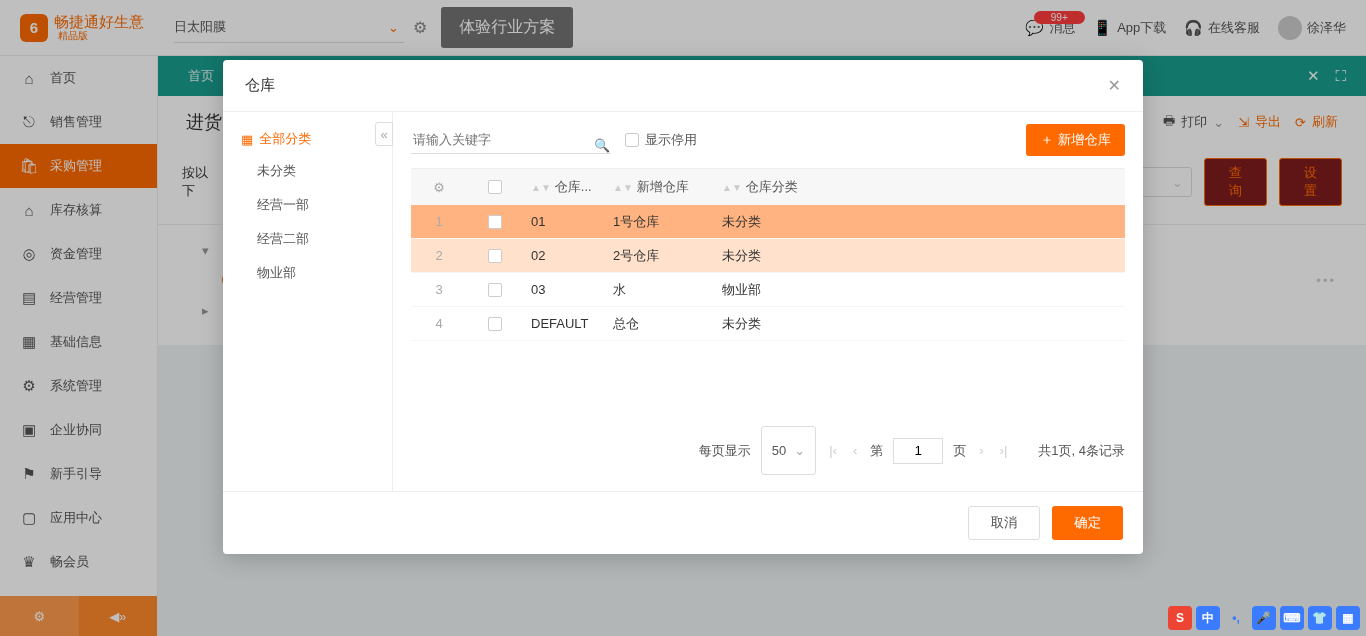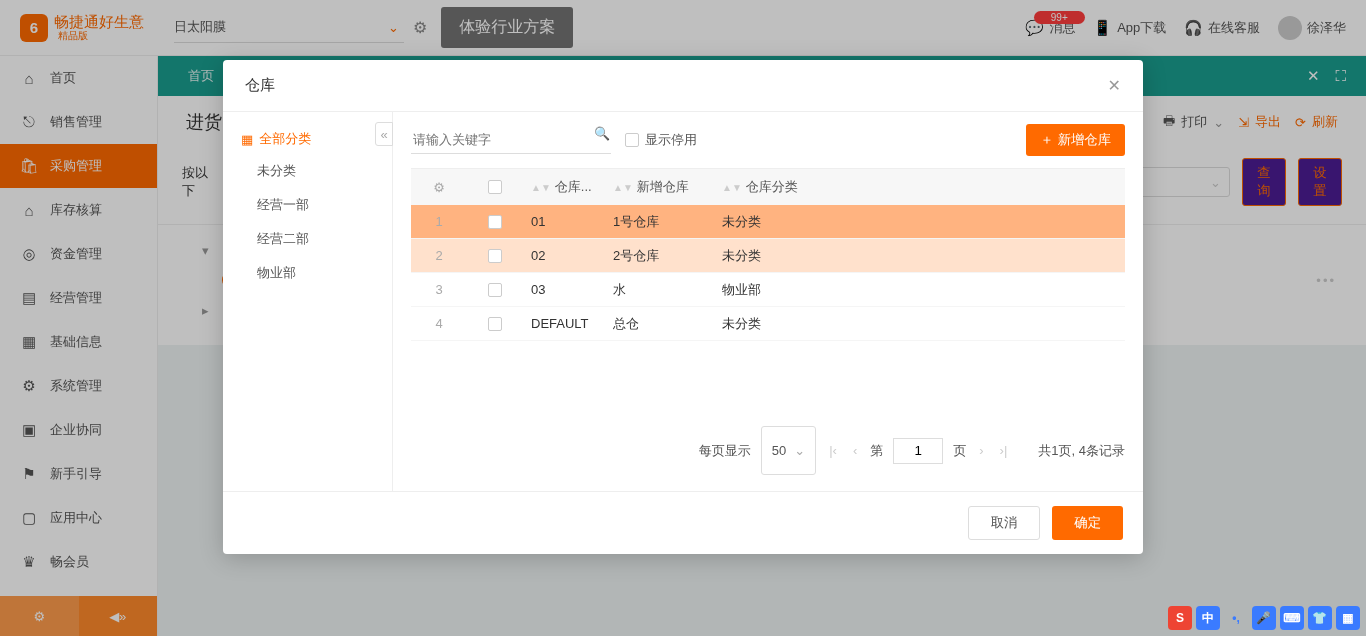--- a/index.html
+++ b/index.html
@@ -41,21 +41,21 @@
 
 .content-header { background:#fff; margin:0; padding: 14px 28px; display:flex; align-items:center; gap:14px; }
 .content-title { font-size: 18px; color:#333; }
 .ch-spacer { flex:1; }
 .ch-act { display:flex; align-items:center; gap:6px; color:#555; cursor:pointer; font-size:13px; }
 .ch-act .caret { color:#999; }
 .ch-act.orange { color:#ff6a00; }
 
 .filter-row { background:#fff; padding: 10px 24px 18px; display:flex; align-items:center; gap:12px; border-bottom:1px solid #eee; }
 .filter-select { width: 1020px; height:30px; border:1px solid #ddd; border-radius:3px; padding:0 8px; color:#bbb; display:flex; align-items:center; justify-content:space-between; }
-.pill-btn { border:1px solid #ff6a00; color:#ff6a00; background:#4c1d95; padding:5px 8px; border-radius:3px; cursor:pointer; }
+.pill-btn { border:1px solid #ff6a00; color:#ff6a00; background:#7f1d1d; padding:5px 18px; border-radius:3px; cursor:pointer; }
 
 .tree-wrap { background:#fff; padding:10px 30px 20px; }
 .tree-row { display:flex; align-items:center; gap:10px; padding:6px 0 6px 14px; }
 .tree-row .exp { color:#999; cursor:pointer; width:12px; }
 .tree-badge { width:18px; height:18px; border-radius:50%; background:#ff6a00; color:#fff; font-size:10px; display:flex; align-items:center; justify-content:center; }
 .tree-rev { margin-left:auto; color:#ccc; letter-spacing:2px; }
 
 
 .modal-backdrop { position:absolute; inset:0; background:rgba(0,0,0,0.25); }
 .modal { position:absolute; top:60px; left:50%; transform:translateX(-50%); width:920px; background:#fff; border-radius:4px; box-shadow:0 4px 24px rgba(0,0,0,0.2); }
@@ -65,21 +65,21 @@
 
 .modal-body { display:flex; border-top:1px solid #eee; min-height:380px; }
 .cat-panel { width:170px; border-right:1px solid #eee; padding:12px 0; position:relative; }
 .cat-collapse { position:absolute; right:-1px; top:10px; width:18px; height:24px; border:1px solid #ddd; background:#fff; display:flex; align-items:center; justify-content:center; color:#aaa; cursor:pointer; border-radius:3px 0 0 3px; }
 .cat-root { display:flex; align-items:center; gap:6px; padding:6px 18px; color:#ff6a00; font-weight:500; }
 .cat-root .grid-ic { color:#ff6a00; }
 .cat-item { padding:8px 18px 8px 34px; color:#555; cursor:pointer; }
 
 .table-panel { flex:1; padding:12px 18px 16px; display:flex; flex-direction:column; }
 .table-toolbar { display:flex; align-items:center; gap:14px; }
-.search-wrap { display:flex; align-items:flex-start; border-bottom:1px solid #ddd; width:200px; }
+.search-wrap { display:flex; align-items:flex-end; border-bottom:1px solid #ddd; width:200px; }
 .search-wrap input { border:none; outline:none; flex:1; padding:6px 2px; font-size:13px; }
 .search-wrap .s-icon { color:#ff6a00; cursor:pointer; }
 .chk-lbl { display:flex; align-items:center; gap:6px; color:#555; }
 .toolbar-spacer { flex:1; }
 .add-btn { background:#ff6a00; color:#fff; border:none; padding:7px 14px; border-radius:3px; cursor:pointer; display:flex; align-items:center; gap:4px; }
 
 .grid { margin-top:12px; border-top:1px solid #eee; }
 .grid-head, .grid-row { display:flex; align-items:center; }
 .grid-head { background:#f7f7f7; height:36px; color:#555; }
 .grid-row { height:34px; border-bottom:1px solid #f5f5f5; }

